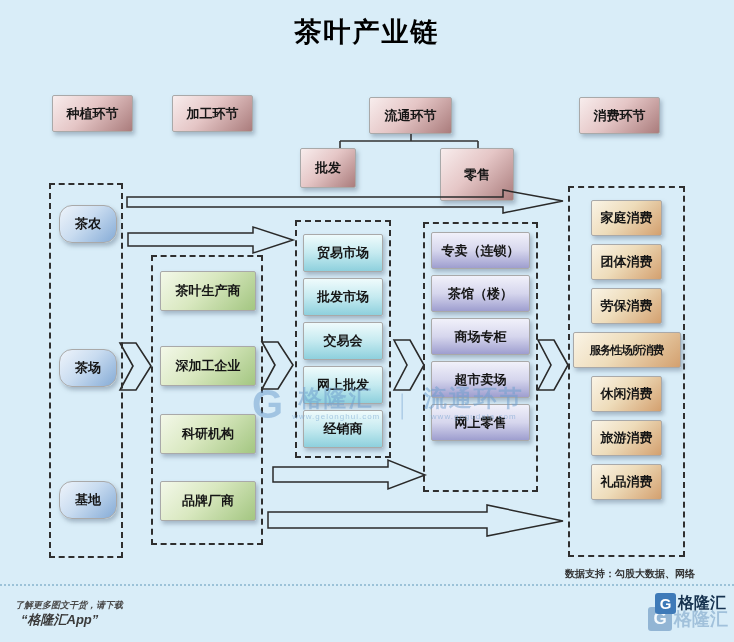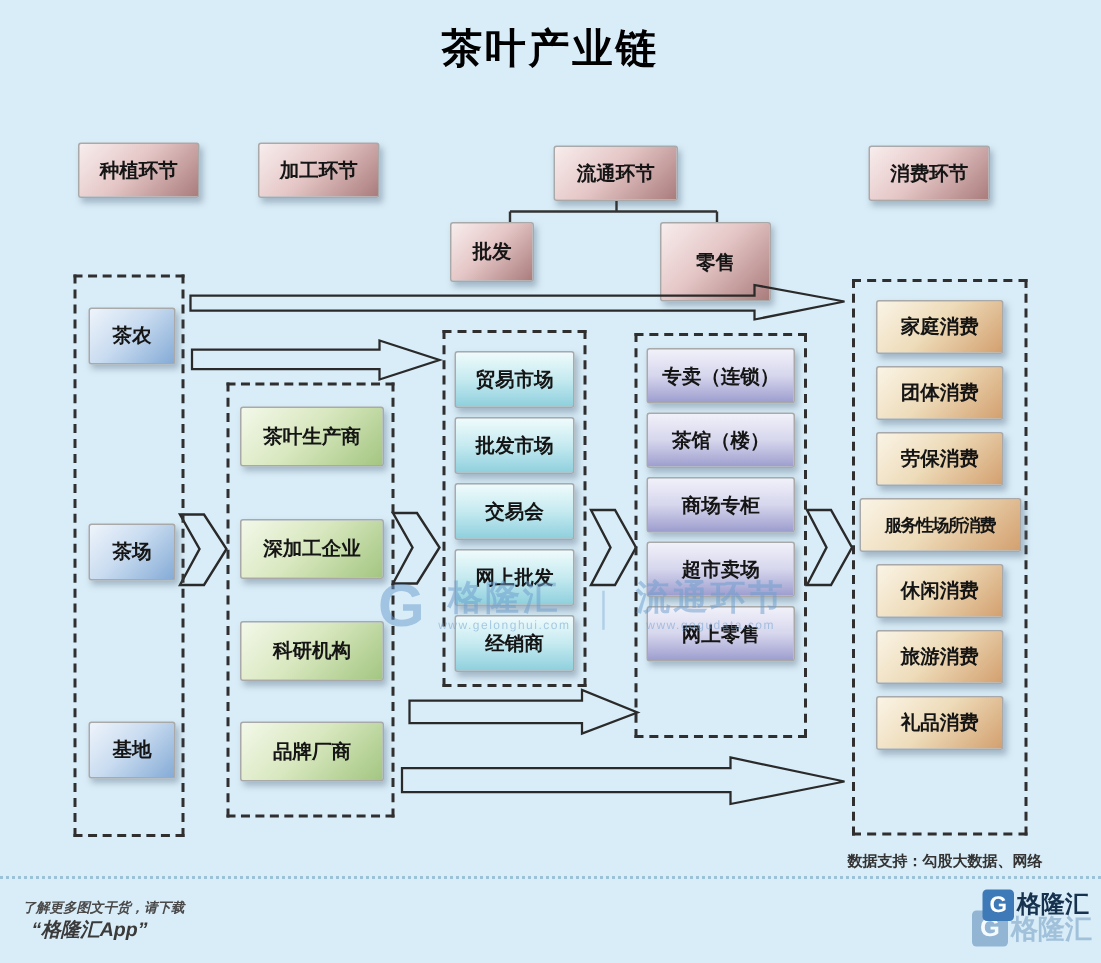--- a/index.html
+++ b/index.html
@@ -24,21 +24,21 @@
   .stage.consumption{left:579px;top:97px;}
   .stage.wholesale{left:300px;top:148px;width:56px;height:40px;}
   .stage.retail{left:440px;top:148px;width:74px;height:53px;}
 
   
   .group{position:absolute;box-sizing:border-box;border:2px dashed #2f2f2f;z-index:2;}
   .group .node{z-index:3;}
 
   .sources{left:49px;top:183px;width:74px;height:375px;}
   .sources .node{position:absolute;left:8px;width:58px;height:38px;
-     background:linear-gradient(135deg,#eef4fb 0%,#c9dcf0 45%,#85abd6 100%);}
+     background:linear-gradient(135deg,#eef4fb 0%,#c9dcf0 45%,#85abd6 100%);border-radius:13px;}
   .sources .node:nth-of-type(1){top:20px;}
   .sources .node:nth-of-type(2){top:164px;}
   .sources .node:nth-of-type(3){top:296px;}
 
   .producers{left:151px;top:255px;width:112px;height:290px;}
   .producers .node{position:absolute;left:7px;width:96px;height:40px;
      background:linear-gradient(135deg,#f3f8e9 0%,#d9e8c0 45%,#a3c681 100%);}
   .producers .node:nth-of-type(1){top:14px;}
   .producers .node:nth-of-type(2){top:89px;}
   .producers .node:nth-of-type(3){top:157px;}
@@ -49,21 +49,21 @@
   .markets .node{width:80px;height:38px;flex:0 0 auto;
      background:linear-gradient(180deg,#effbfc 0%,#c5eaf0 50%,#8ed0dd 100%);}
 
   .retailers{left:423px;top:222px;width:115px;height:270px;
      display:flex;flex-direction:column;align-items:center;padding-top:8px;gap:6px;}
   .retailers .node{width:99px;height:37px;flex:0 0 auto;
      background:linear-gradient(180deg,#f1f1fa 0%,#d6d6ed 50%,#9e9ecf 100%);}
 
   .consumers{left:568px;top:186px;width:117px;height:371px;
      display:flex;flex-direction:column;align-items:center;padding-top:12px;gap:8px;}
-  .consumers .node{width:85px;height:36px;flex:0 0 auto;
+  .consumers .node{width:71px;height:36px;flex:0 0 auto;
      background:linear-gradient(135deg,#faf4e6 0%,#eedcba 45%,#d3a06f 100%);}
   .consumers .node:nth-of-type(4){width:108px;font-size:11.5px;letter-spacing:-1px;}
 
   
   .arrows{position:absolute;left:0;top:0;z-index:1;pointer-events:none;}
 
   
   .watermark{position:absolute;left:252px;top:384px;z-index:6;display:flex;
      align-items:center;gap:9px;color:#6f9fce;opacity:.52;pointer-events:none;}
   .watermark .wm-g{font-size:40px;font-weight:bold;line-height:40px;}

